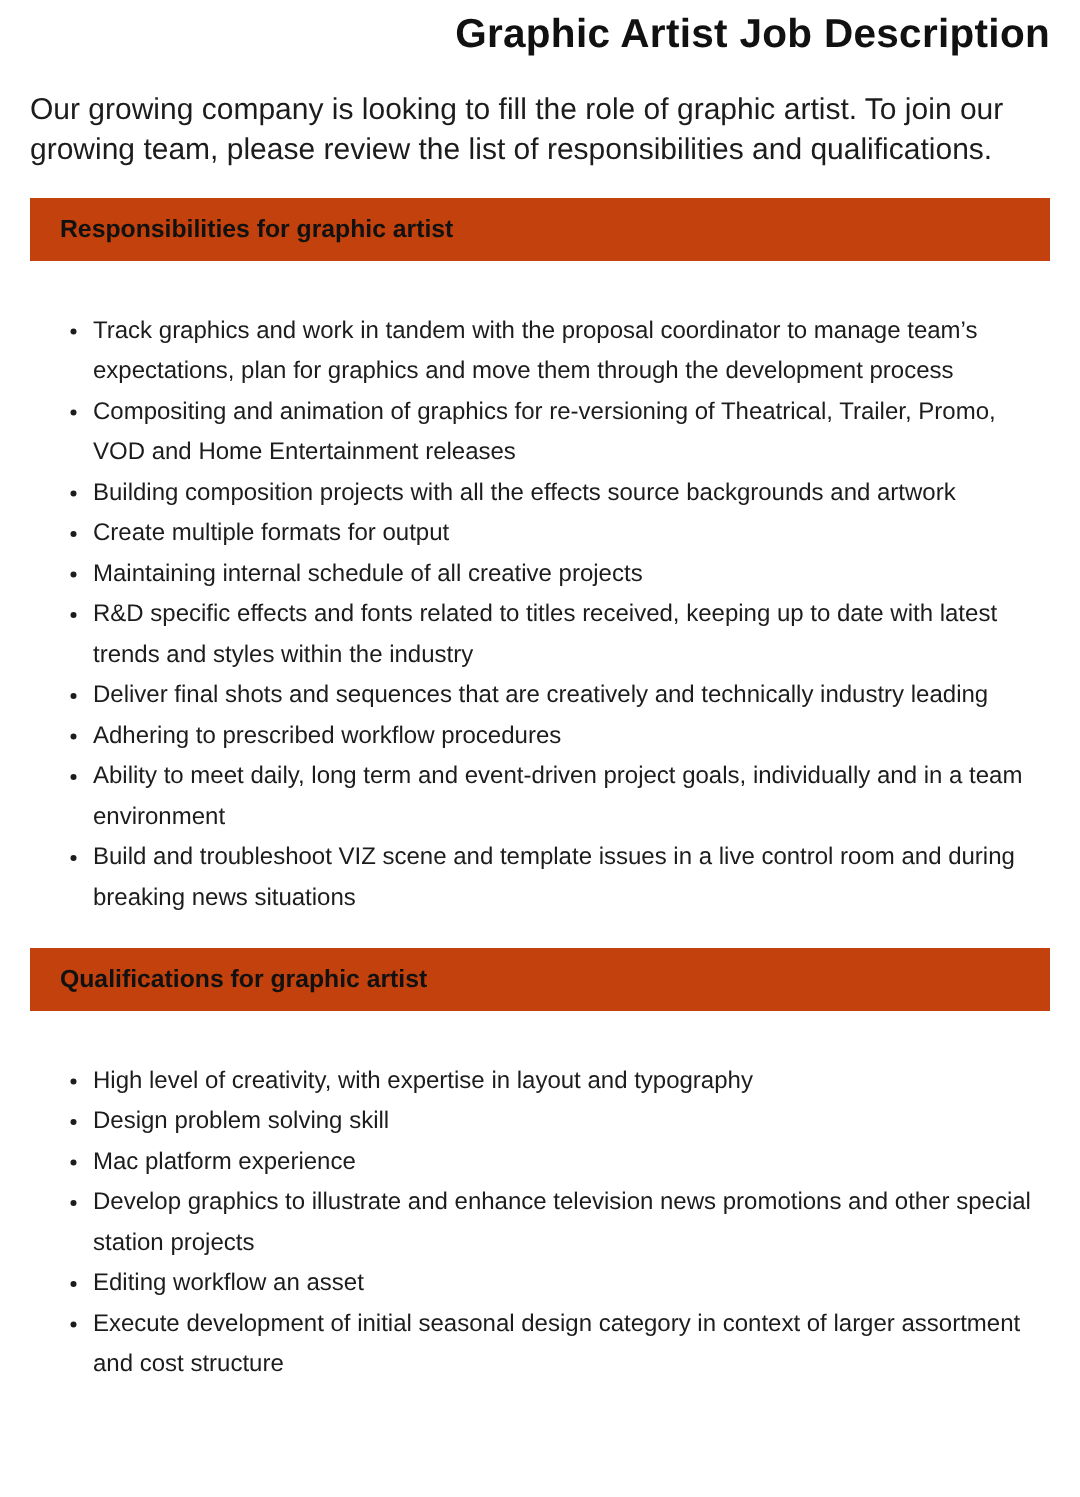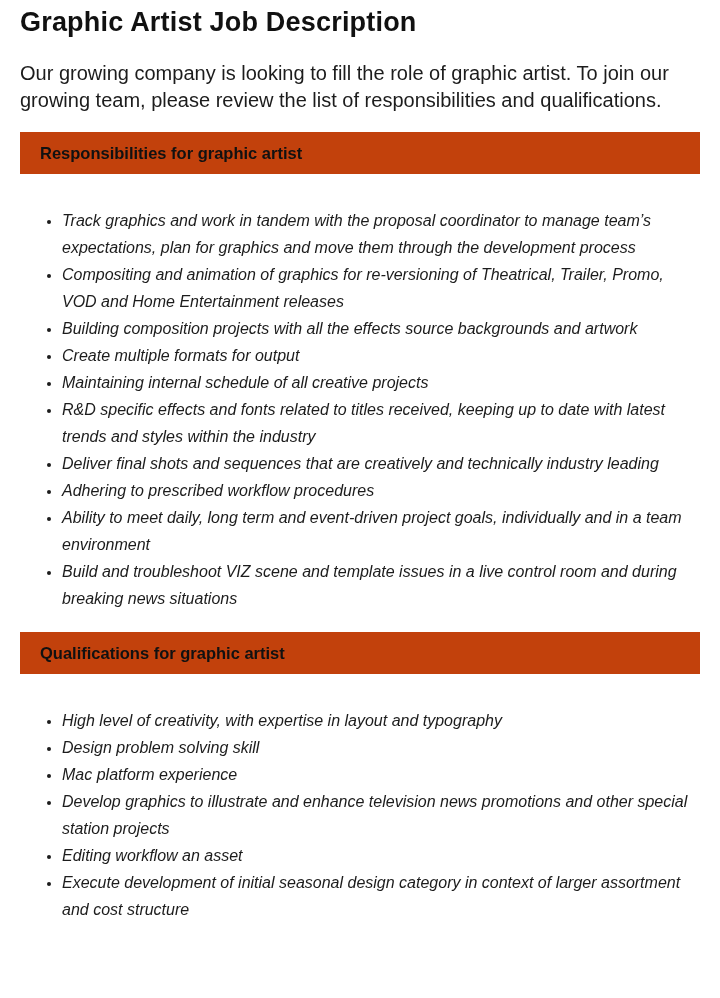--- a/index.html
+++ b/index.html
@@ -13,21 +13,21 @@
     font-family: "Liberation Sans", sans-serif;
     color: #1c1c1c;
     -webkit-font-smoothing: antialiased;
   }
   .doc {
     width: 720px;
     padding: 0 0 28px 0;
   }
   .doc-title {
     margin: 6px 20px 20px 20px;
-    text-align: left;
+    text-align: right;
     font-size: 27px;
     line-height: 1.25;
     font-weight: 800;
     color: #111111;
     letter-spacing: 0.2px;
   }
   .intro {
     margin: 0 20px 18px 20px;
     font-size: 20px;
     line-height: 27px;
@@ -40,21 +40,20 @@
     line-height: 42px;
     padding: 0 20px;
     font-size: 16.5px;
     font-weight: 700;
     color: #111111;
   }
   ul.item-list {
     margin: 33px 20px 20px 20px;
     padding: 0 0 0 42px;
     list-style: disc outside;
-    font-style: italic;
   }
   ul.item-list li {
     font-size: 16px;
     line-height: 27px;
     color: #1c1c1c;
     padding-left: 0;
     margin: 0 0 0 0;
   }
   ul.item-list li::marker {
     color: #1c1c1c;

